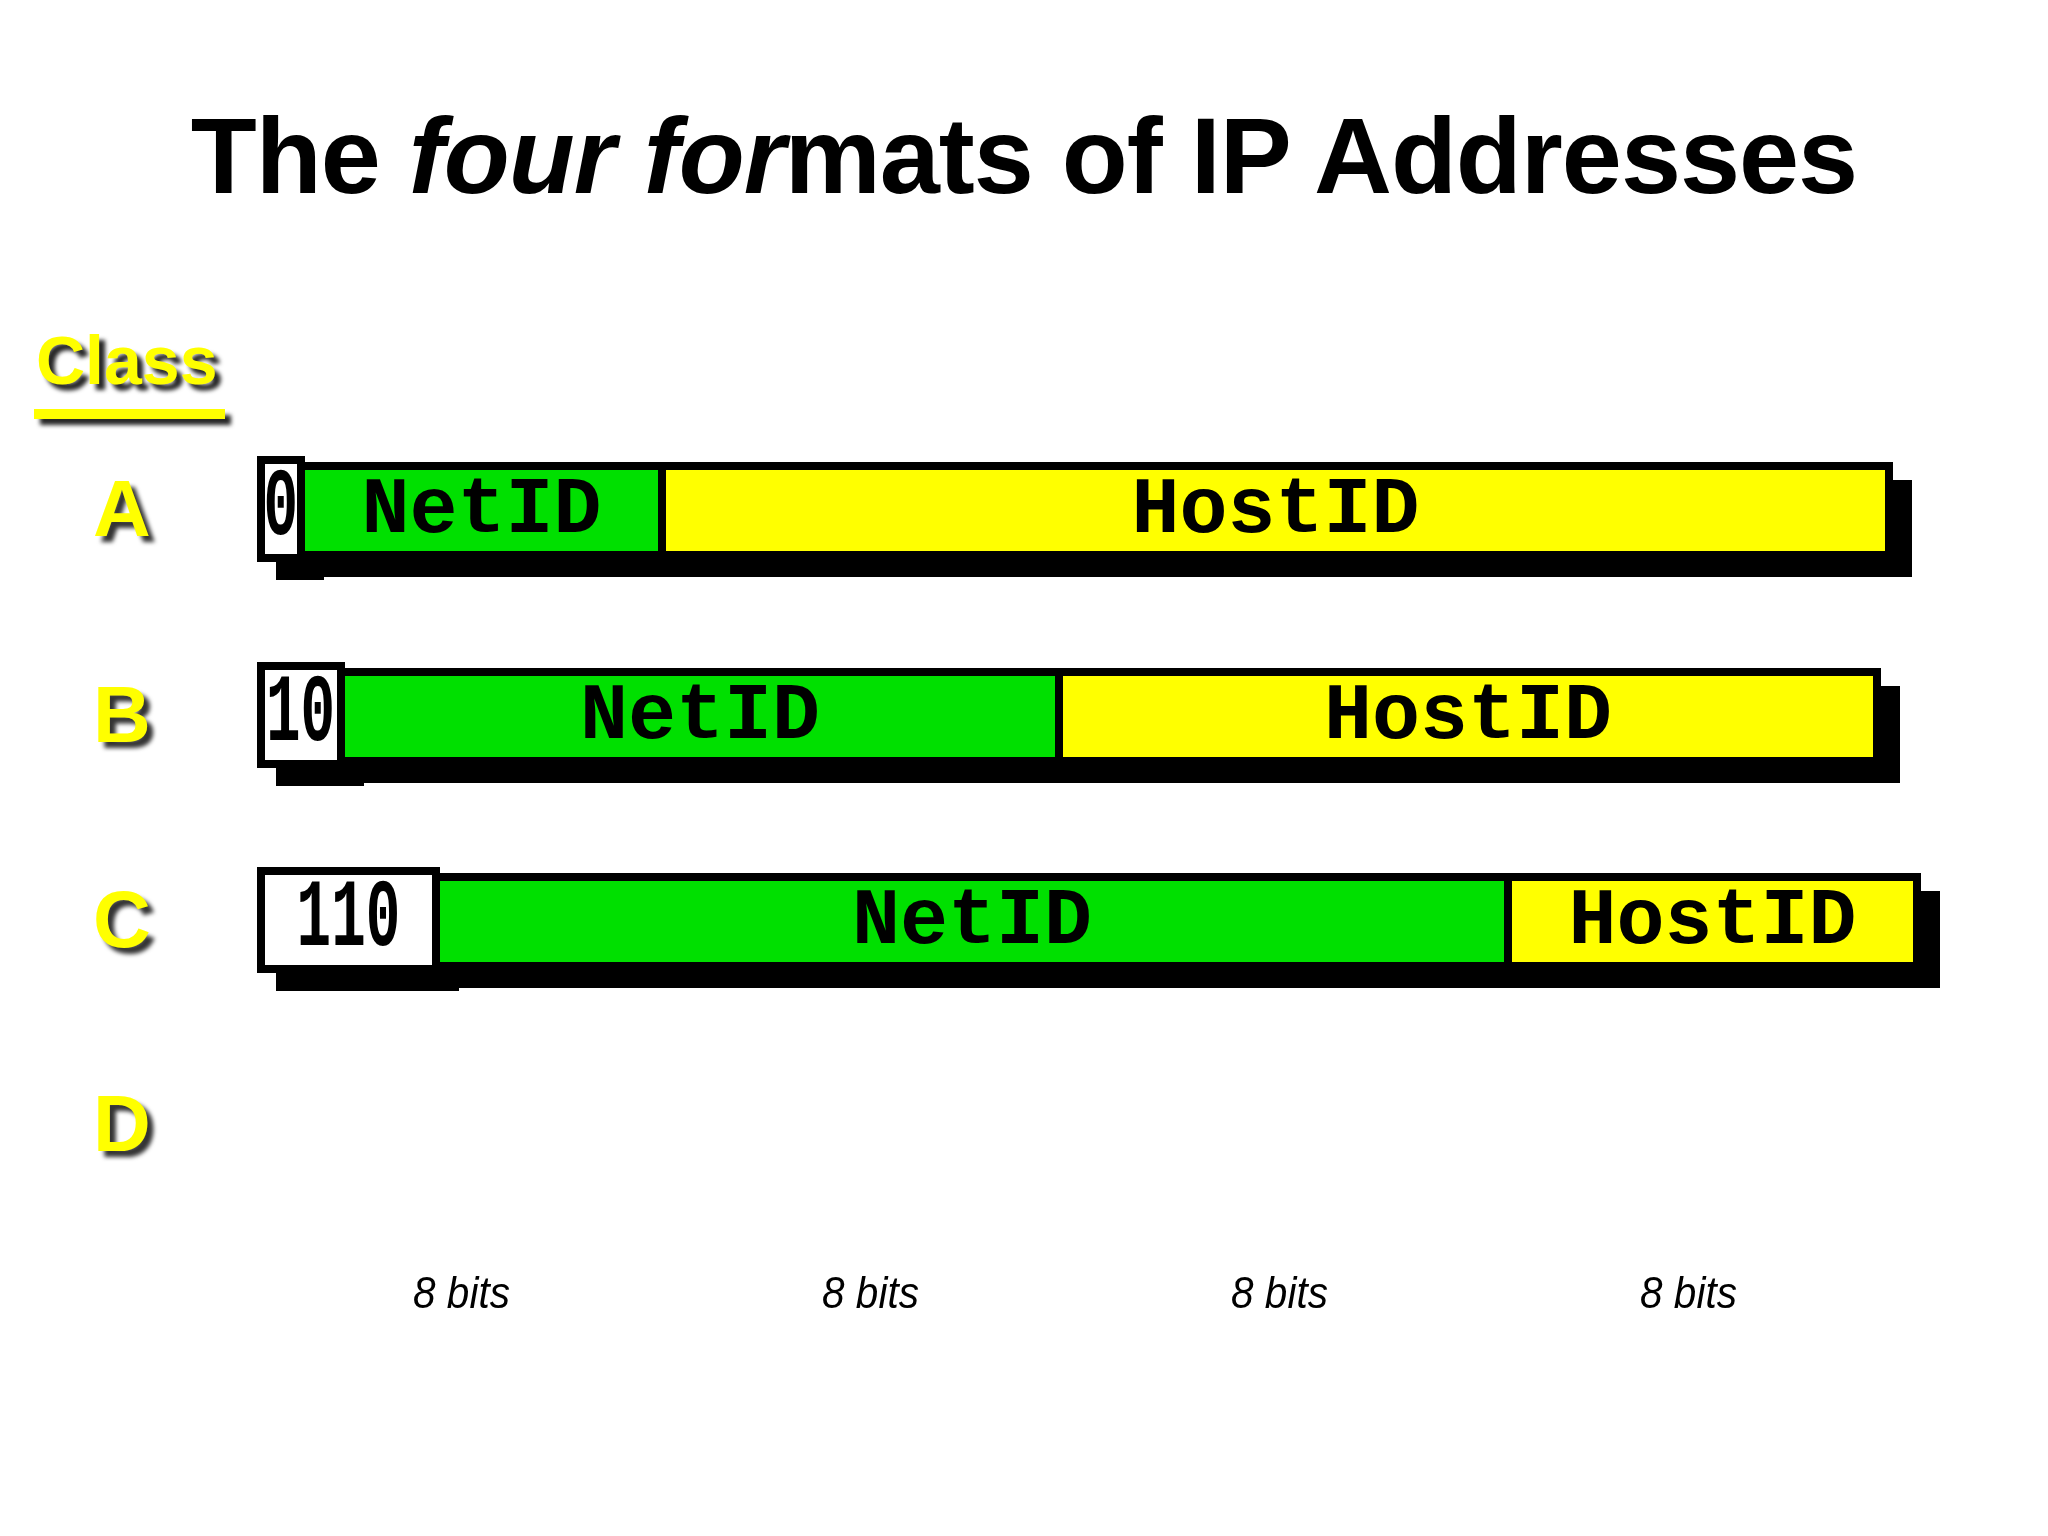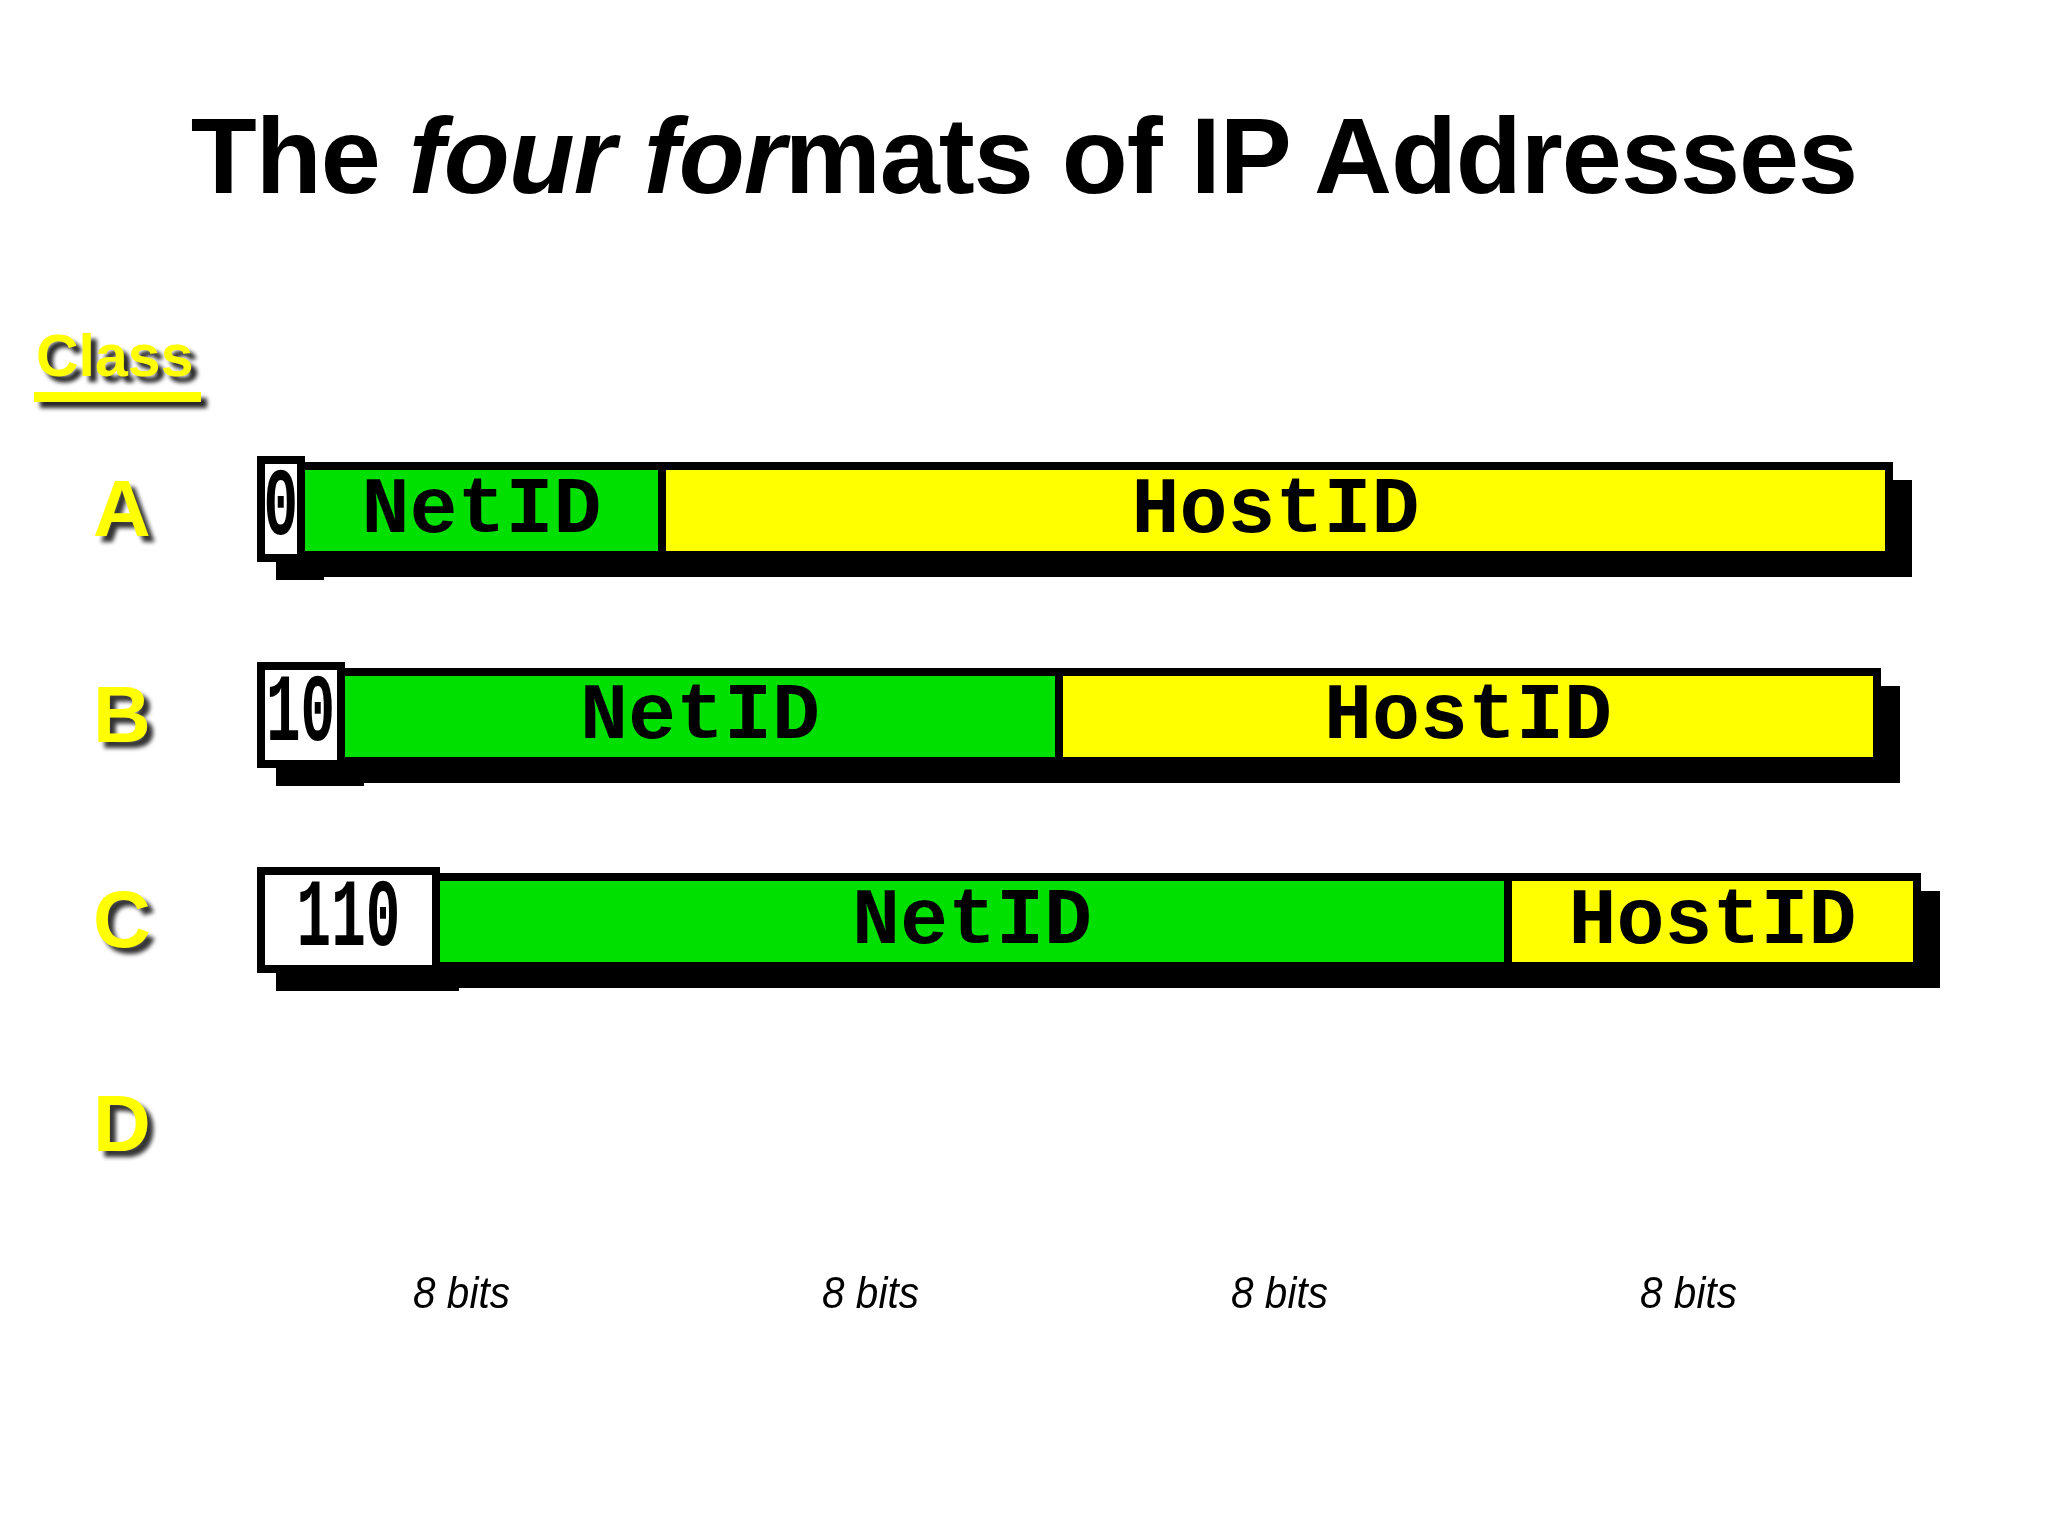--- a/index.html
+++ b/index.html
@@ -26,26 +26,26 @@
     line-height: 1.25;
     color: var(--text-black, #000);
     letter-spacing: -1px;
   }
   .title em { font-style: italic; }
 
   
   .class-heading { position: absolute; left: 34px; top: 328px; }
   .class-heading-text {
     display: inline-block;
-    font-size: 59px;
+    font-size: 68px;
     font-weight: 700;
     line-height: 0.95;
     color: var(--accent-yellow, #ffff00);
     border-bottom: 10px solid var(--accent-yellow, #ffff00);
-    padding: 0 8px 8px 2px;
+    padding: 0 8px 16px 2px;
     filter: drop-shadow(6px 6px 2px rgba(0,0,0,0.85));
   }
 
   
   .row { position: absolute; left: 0; width: 2048px; height: 106px; }
   .row-a { top: 456px; }
   .row-b { top: 662px; }
   .row-c { top: 867px; }
   .row-d { top: 1071px; }
 

